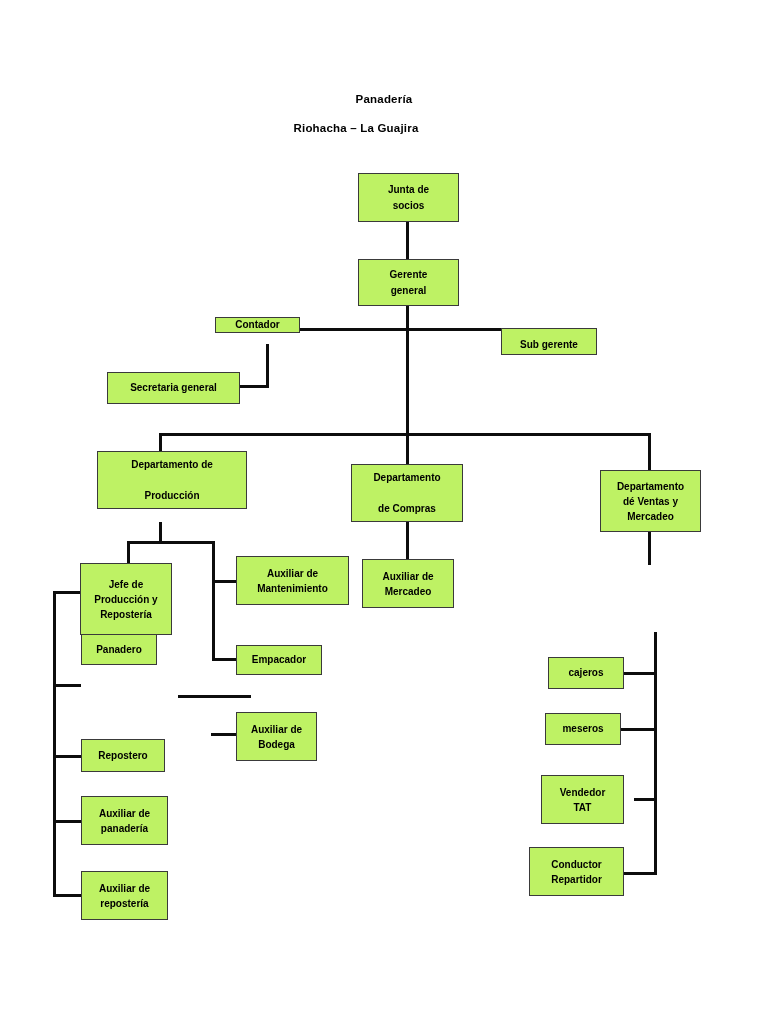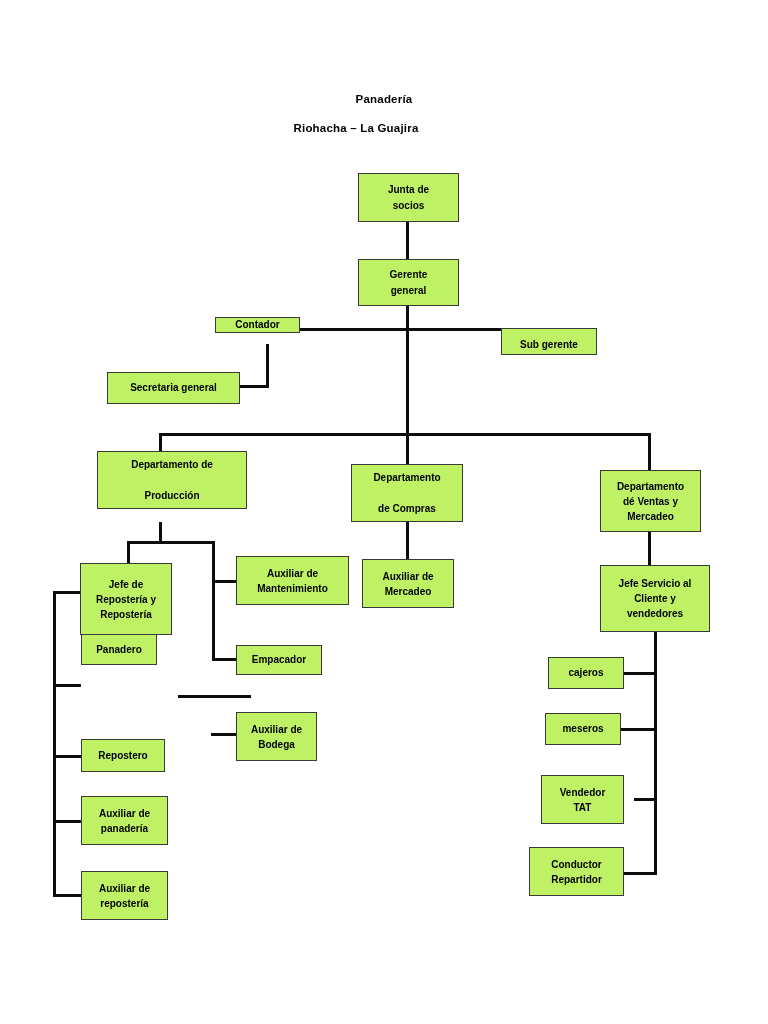--- a/index.html
+++ b/index.html
@@ -140,21 +140,21 @@
     <div>
       <span>Departamento</span><br>
       <span>dé Ventas y</span><br>
       <span>Mercadeo</span>
     </div>
   </div>
 
   <div class="node tight" style="left:80px; top:563px; width:92px; height:72px;">
     <div>
       <span>Jefe de</span><br>
-      <span>Repostería y</span><br>
+      <span>Producción y</span><br>
       <span>Repostería</span>
     </div>
   </div>
 
   <div class="node tight" style="left:236px; top:556px; width:113px; height:49px;">
     <div>
       <span>Auxiliar de</span><br>
       <span>Mantenimiento</span>
     </div>
   </div>
@@ -192,27 +192,20 @@
     </div>
   </div>
 
   <div class="node tight" style="left:362px; top:559px; width:92px; height:49px;">
     <div>
       <span>Auxiliar de</span><br>
       <span>Mercadeo</span>
     </div>
   </div>
 
-  <div class="node tight" style="left:600px; top:565px; width:110px; height:67px;">
-    <div>
-      <span>Jefe Servicio al</span><br>
-      <span>Cliente y</span><br>
-      <span>vendedores</span>
-    </div>
-  </div>
 
   <div class="node" style="left:548px; top:657px; width:76px; height:32px;">
     <span>cajeros</span>
   </div>
 
   <div class="node" style="left:545px; top:713px; width:76px; height:32px;">
     <span>meseros</span>
   </div>
 
   <div class="node tight" style="left:541px; top:775px; width:83px; height:49px;">

